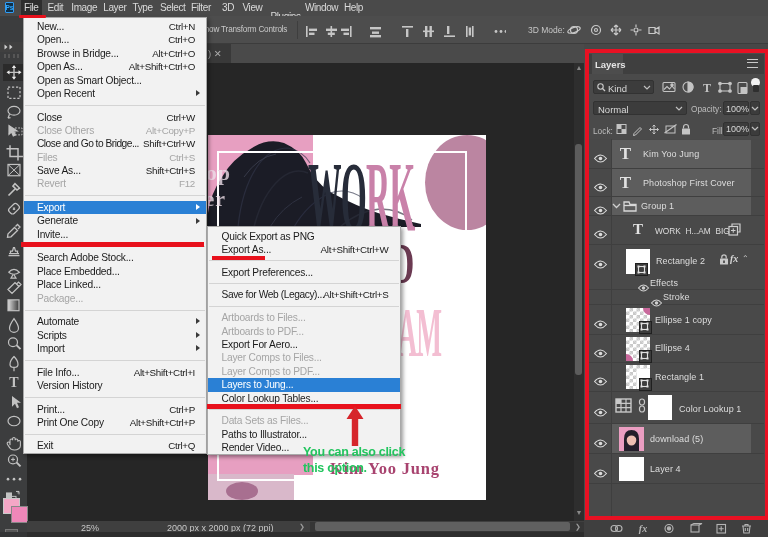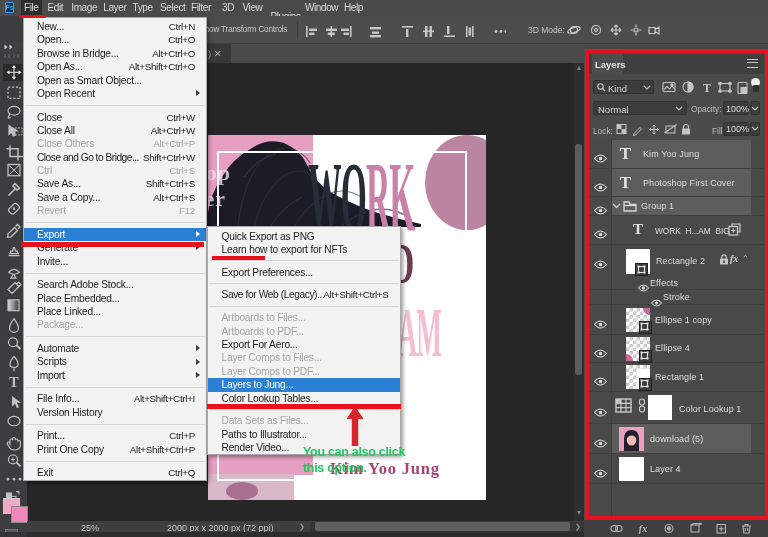--- a/index.html
+++ b/index.html
@@ -493,43 +493,35 @@
       </div>
 <div class="it">
         <span class="lb">Open Recent</span>
         <span class="ar"></span>
       </div>
 <div class="sep"></div>
 <div class="it">
         <span class="lb">Close</span>
         <span class="sc">Ctrl+W</span>
       </div>
-<div class="it">
-        <span class="lb">Close All</span>
-        <span class="sc">Alt+Ctrl+W</span>
-      </div>
 <div class="it gray">
         <span class="lb">Close Others</span>
-        <span class="sc">Alt+Ctrl+P</span>
+        <span class="sc">Alt+Copy+P</span>
       </div>
 <div class="it">
         <span class="lb" style="letter-spacing:-0.5px;">Close and Go to Bridge...</span>
         <span class="sc">Shift+Ctrl+W</span>
       </div>
 <div class="it gray">
-        <span class="lb">Ctrl</span>
+        <span class="lb">Files</span>
         <span class="sc">Ctrl+S</span>
       </div>
 <div class="it">
         <span class="lb">Save As...</span>
         <span class="sc">Shift+Ctrl+S</span>
-      </div>
-<div class="it">
-        <span class="lb">Save a Copy...</span>
-        <span class="sc">Alt+Ctrl+S</span>
       </div>
 <div class="it gray">
         <span class="lb">Revert</span>
         <span class="sc">F12</span>
       </div>
 <div class="sep"></div>
 <div class="it blue">
         <span class="lb">Export</span>
         <span class="ar"></span>
       </div>
@@ -587,21 +579,22 @@
 <div class="it">
         <span class="lb">Exit</span>
         <span class="sc">Ctrl+Q</span>
       </div>
 </div>
 <div class="menu m2" style="left:207px;top:226px;width:193.5px;">
 <div class="it">
         <span class="lb">Quick Export as PNG</span>
       </div>
 <div class="it">
-        <span class="lb">Learn how to export for NFTs</span>
+        <span class="lb">Export As...</span>
+        <span class="sc">Alt+Shift+Ctrl+W</span>
       </div>
 <div class="sep"></div>
 <div class="it">
         <span class="lb">Export Preferences...</span>
       </div>
 <div class="sep"></div>
 <div class="it">
         <span class="lb" style="letter-spacing:-0.4px;">Save for Web (Legacy)...</span>
         <span class="sc">Alt+Shift+Ctrl+S</span>
       </div>

